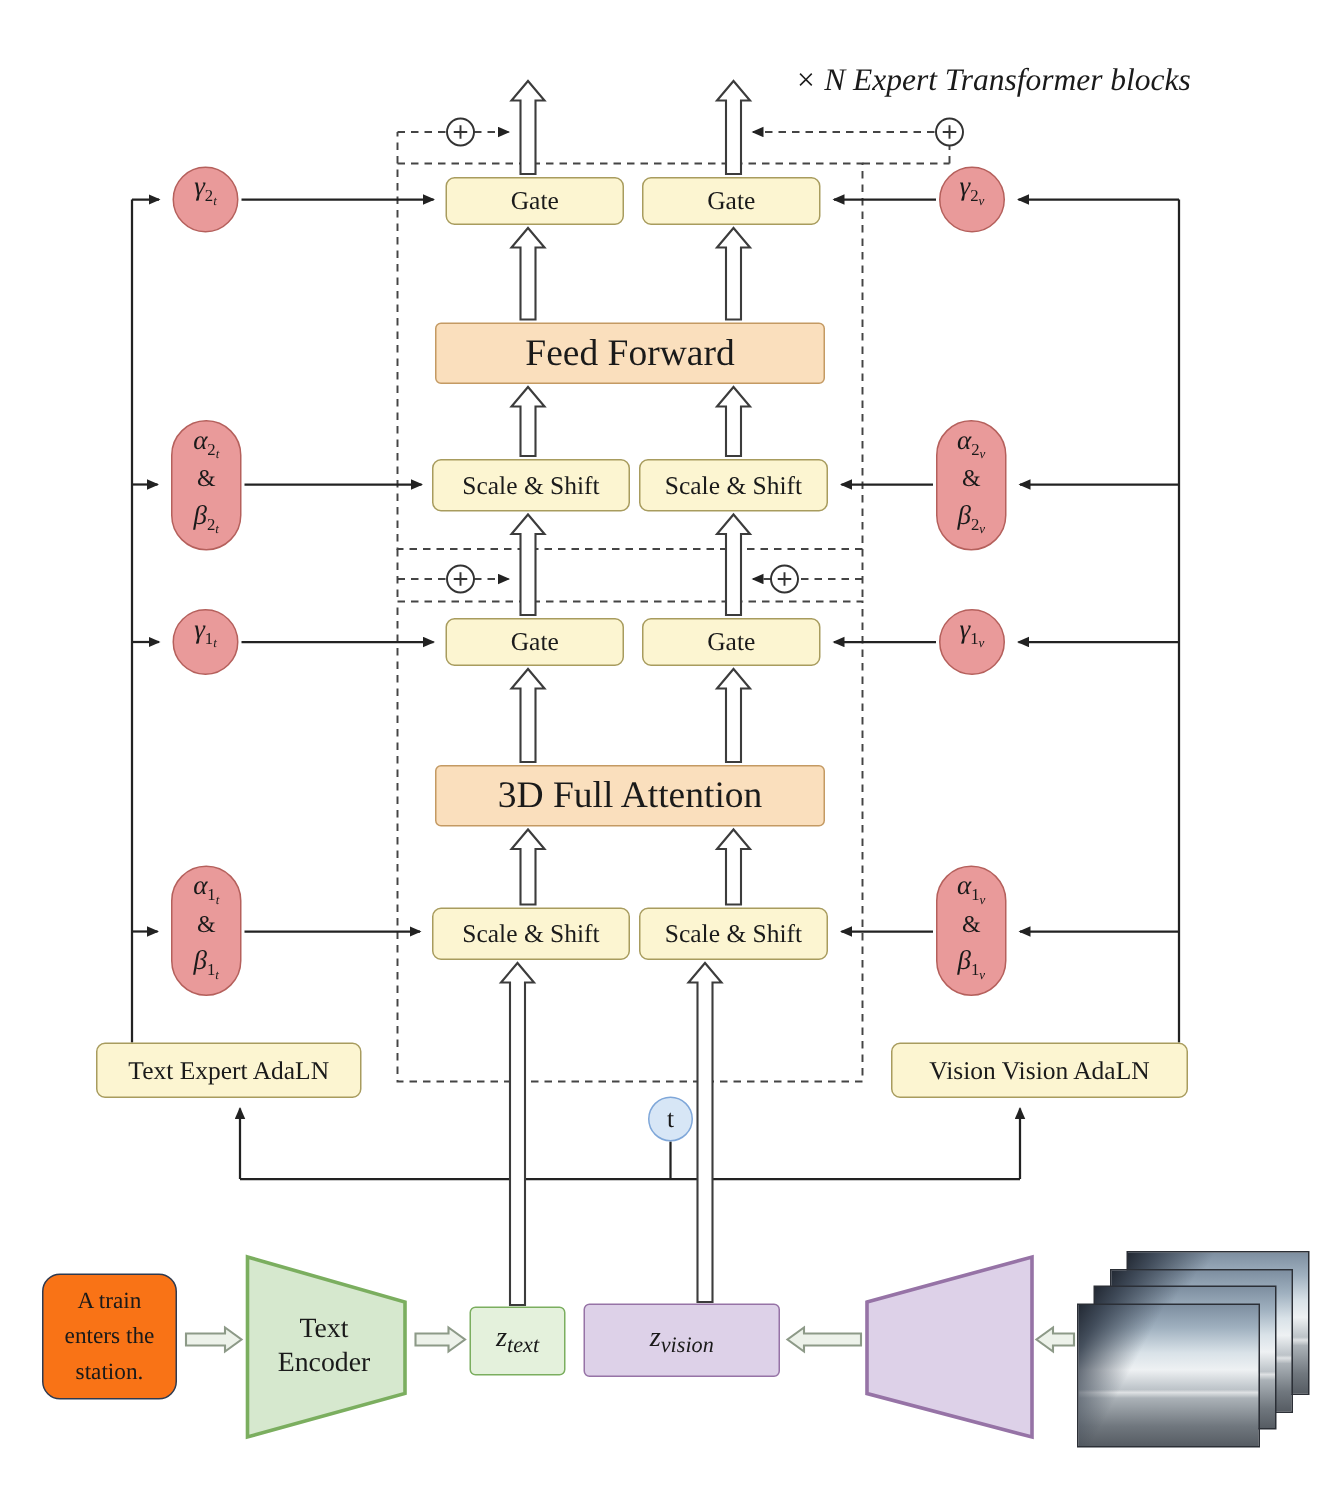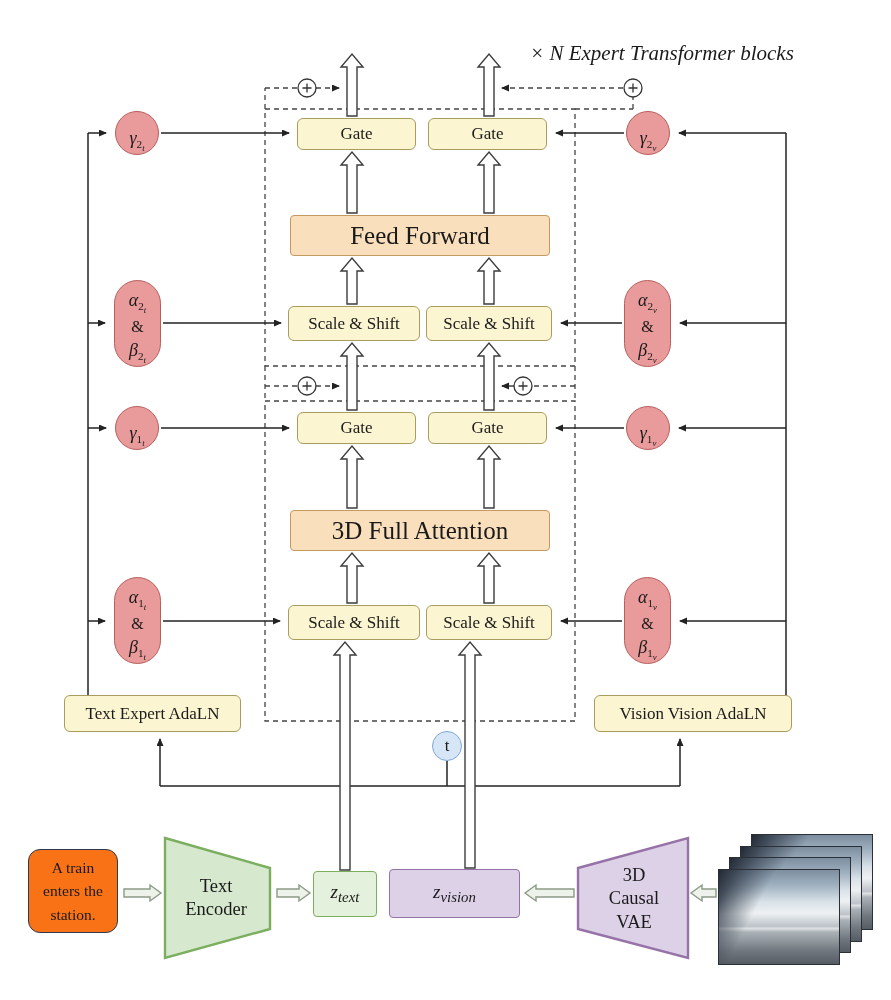--- a/index.html
+++ b/index.html
@@ -5,21 +5,21 @@
 <style>
   html,body{margin:0;padding:0;background:#ffffff;}
   #canvas{position:relative;width:891px;height:1000px;background:#ffffff;overflow:hidden;
           font-family:"Liberation Serif","DejaVu Serif",serif;color:#1a1a1a;margin-top:16px;}
   #wires{position:absolute;left:0;top:0;z-index:1;}
   .abs{position:absolute;box-sizing:border-box;z-index:2;}
   .box{display:flex;align-items:center;justify-content:center;text-align:center;}
   .yellow{background:var(--yellow-fill,#FCF5D1);border:1.2px solid #a89c5e;border-radius:6px;font-size:17px;}
   .orange{background:var(--orange-fill,#FADFBD);border:1.2px solid #c49a63;border-radius:4px;font-size:25px;}
   .pink{background:var(--pink-fill,#E99A9A);border:1.4px solid var(--pink-border,#B5605C);
-        display:flex;flex-direction:column;align-items:center;justify-content:flex-end;
+        display:flex;flex-direction:column;align-items:center;justify-content:flex-start;
         font-size:18px;line-height:1.35;}
   .circle{border-radius:50%;}
   .pillr{border-radius:24px;}
   .mi{font-style:italic;}
   .s1{font-size:0.62em;vertical-align:-0.34em;font-style:normal;}
   .s2{font-size:0.78em;vertical-align:-0.3em;font-style:italic;}
   .amp{font-style:normal;font-size:16px;}
   .note{font-style:italic;font-size:21px;white-space:nowrap;}
   .tcirc{background:var(--blue-fill,#D7E6F6);border:1.6px solid var(--blue-border,#7FA7D9);
          border-radius:50%;font-size:17px;font-style:normal;}
@@ -204,20 +204,19 @@
   <div class="abs box tcirc mi" style="left:432px;top:715px;width:30px;height:30px;">t</div>
 
   <div class="abs box prompt" style="left:28px;top:833px;width:90px;height:84px;">A train enters the station.</div>
   <div class="abs box traplabel" style="left:168px;top:856px;width:96px;height:52px;">Text Encoder</div>
   <div class="abs box zbox-green" style="left:313px;top:855px;width:64px;height:46px;">
     <span><span class="mi">z</span><span class="s1 s2">text</span></span>
   </div>
   <div class="abs box zbox-purple" style="left:389px;top:853px;width:131px;height:49px;">
     <span><span class="mi">z</span><span class="s1 s2">vision</span></span>
   </div>
-  <div class="abs box traplabel" style="left:598px;top:852px;width:72px;height:62px;">3D Causal VAE</div>
 
   <div class="vframe abs" style="left:751px;top:818px;z-index:2;"></div>
   <div class="vframe abs" style="left:740px;top:830px;z-index:3;"></div>
   <div class="vframe abs" style="left:729px;top:841px;z-index:4;"></div>
   <div class="vframe abs" style="left:718px;top:853px;z-index:5;"></div>
 
 </div>
 
 </body></html>

